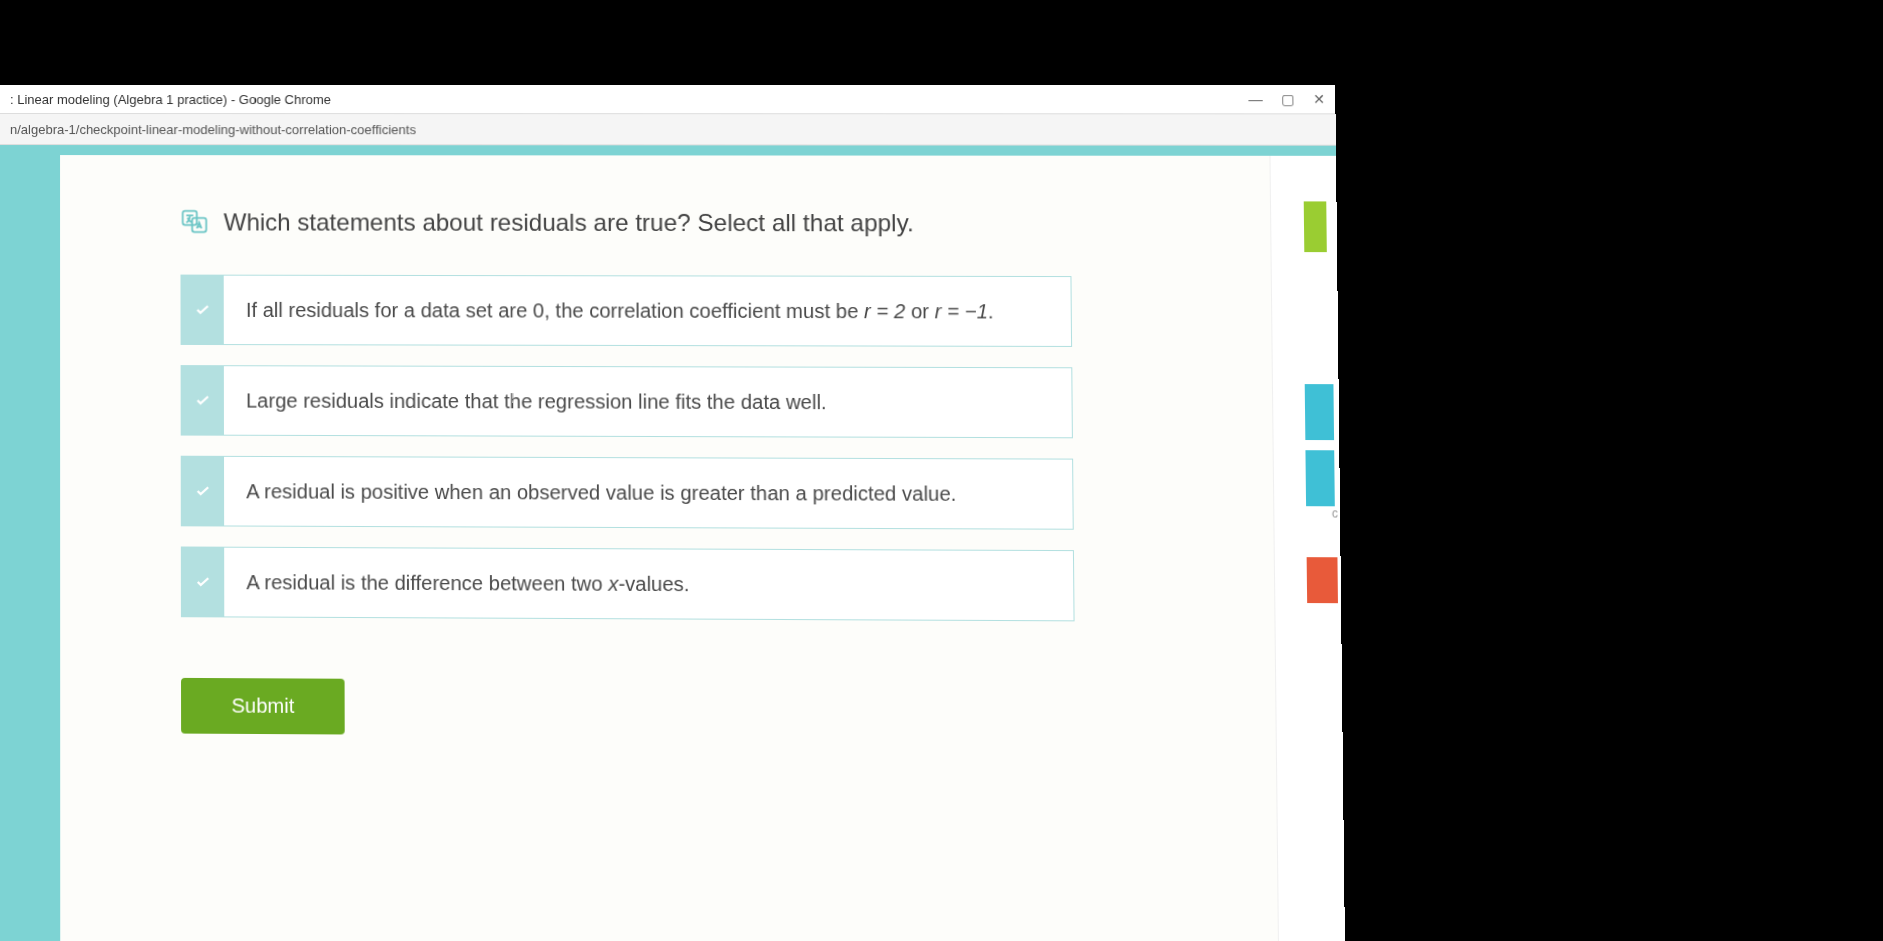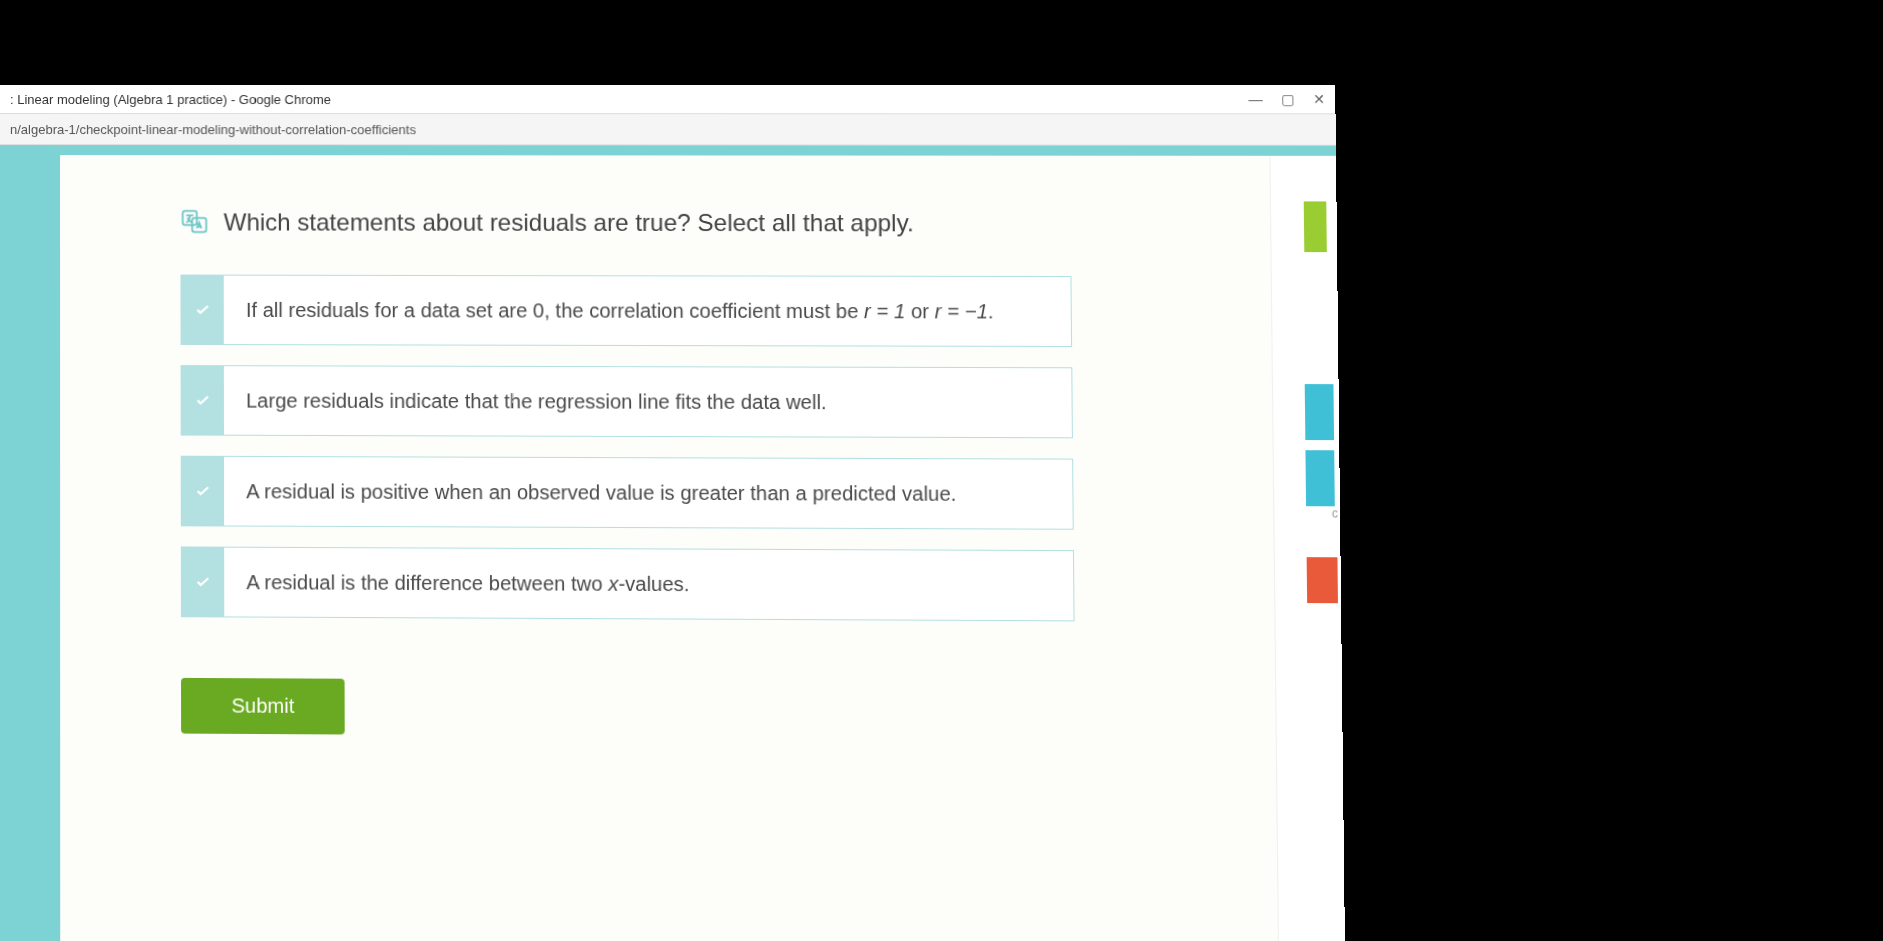--- a/index.html
+++ b/index.html
@@ -201,21 +201,21 @@
         <div class="options">
 
           <div class="option">
             <div class="check-tab">
               <svg viewBox="0 0 24 24" fill="none" stroke="#fff" stroke-width="3">
                   <path d="M5 12l4 4L19 7"></path>
                 </svg>
             </div>
             <div class="option-text">
               <span>
-                <span>If all residuals for a data set are 0, the correlation coefficient must be </span><span class="italic">r = 1</span><span> or </span><span class="italic">r = −1</span><span>.</span>
+                <span>If all residuals for a data set are 0, the correlation coefficient must be </span><span class="italic">r = 2</span><span> or </span><span class="italic">r = −1</span><span>.</span>
               </span>
             </div>
           </div>
 
           <div class="option">
             <div class="check-tab">
               <svg viewBox="0 0 24 24" fill="none" stroke="#fff" stroke-width="3">
                   <path d="M5 12l4 4L19 7"></path>
                 </svg>
             </div>

